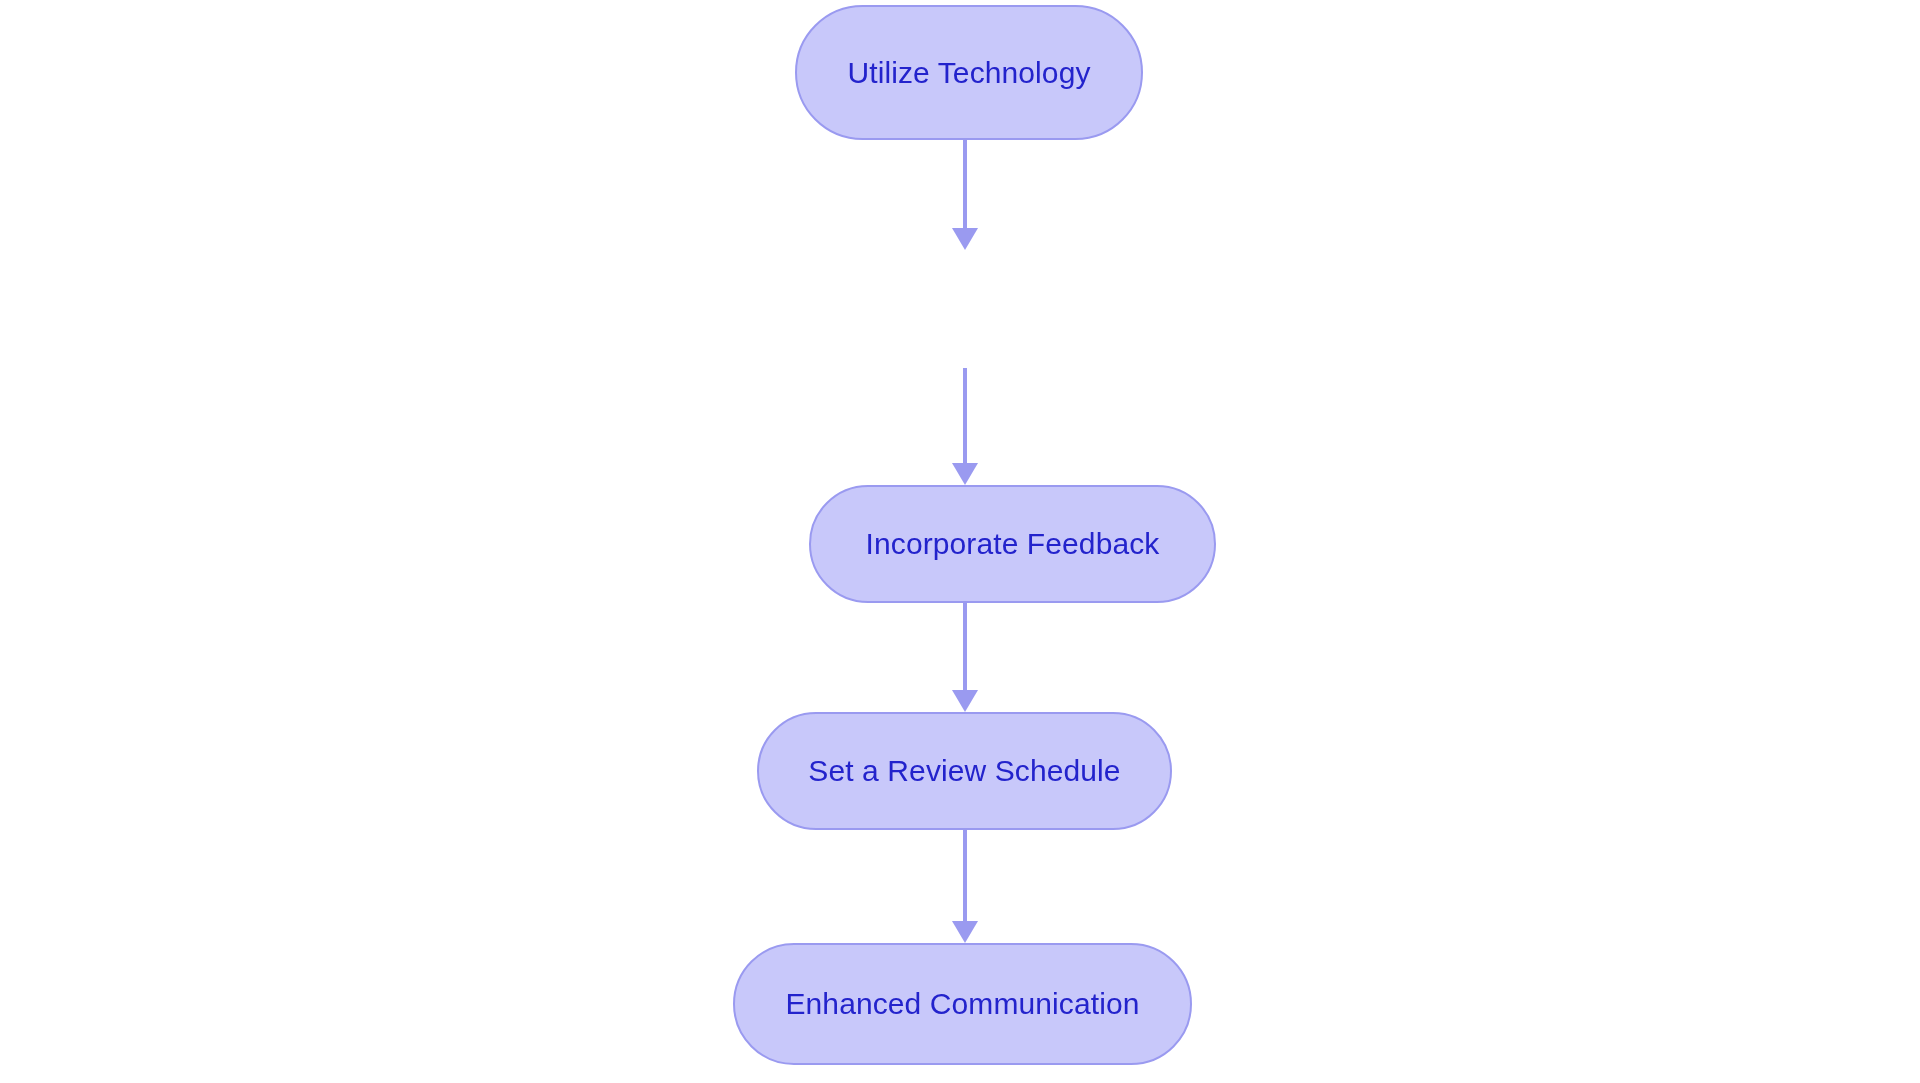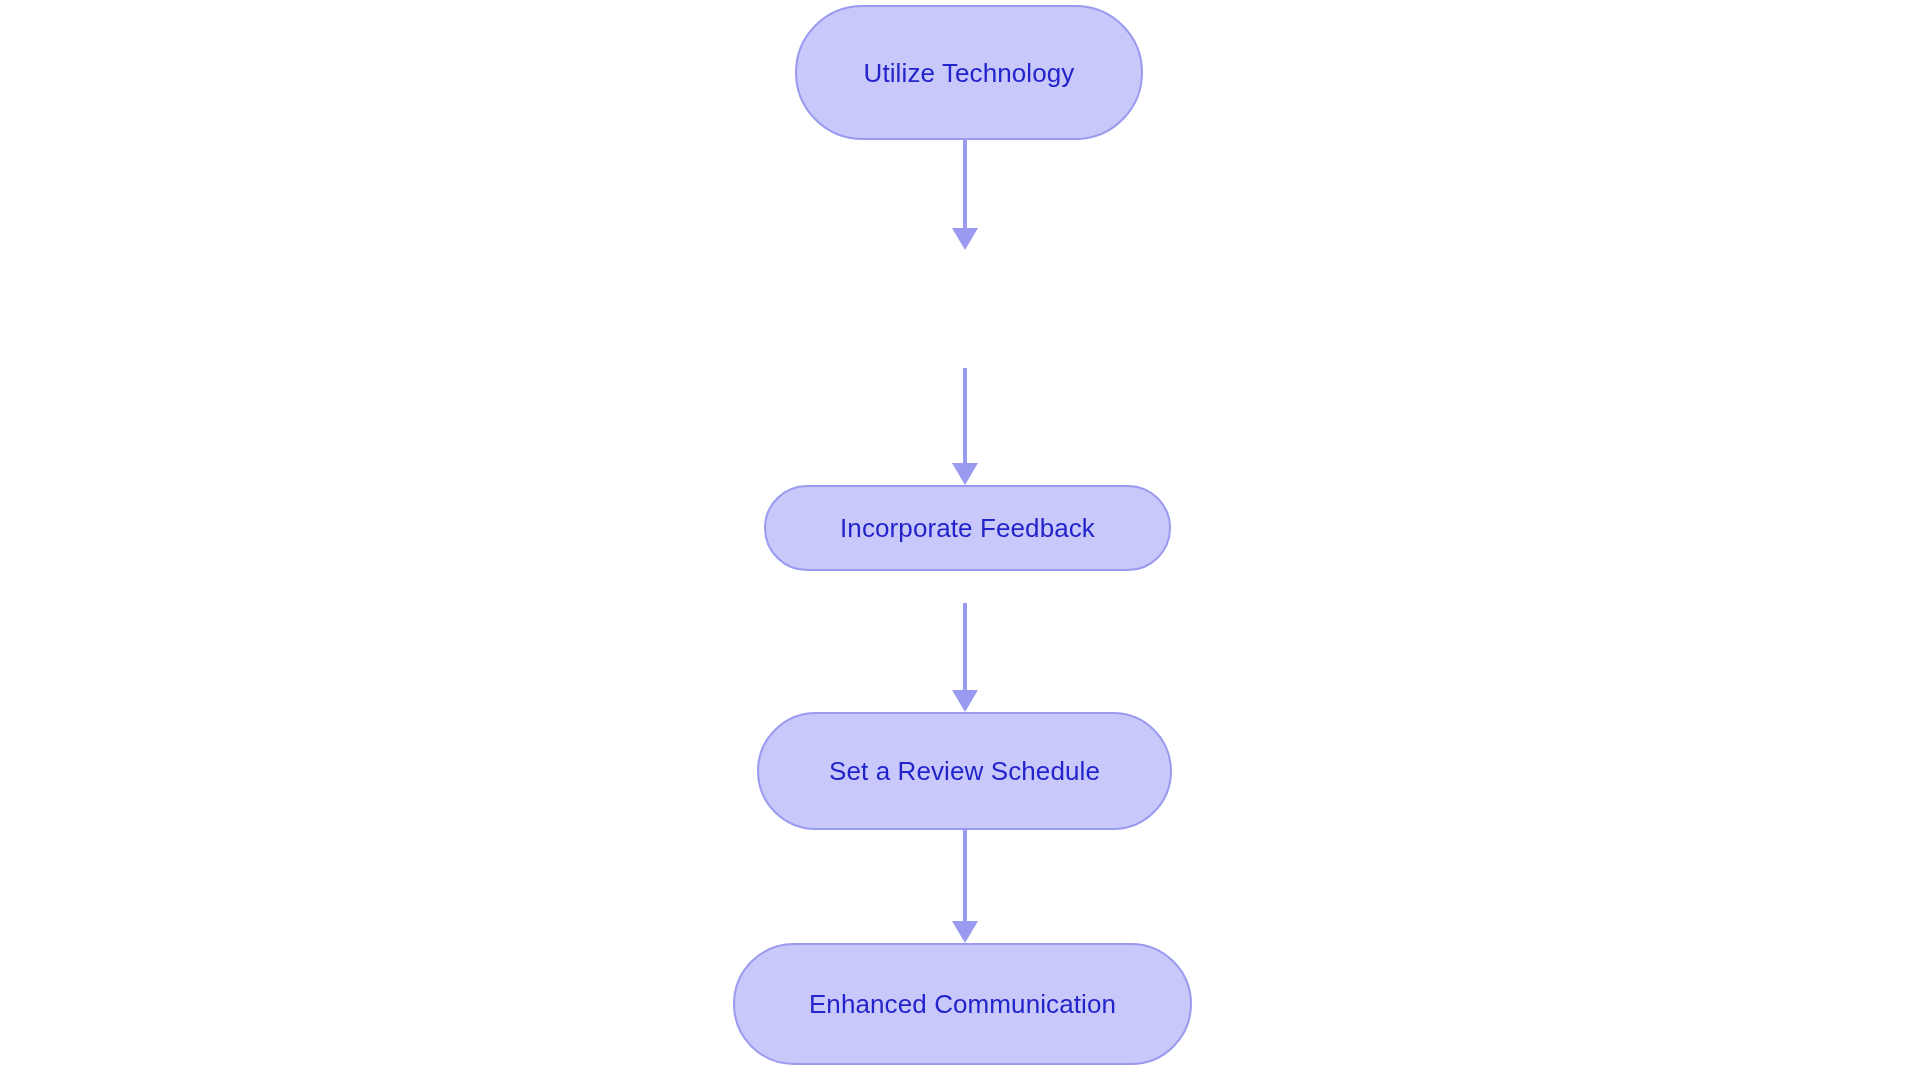--- a/index.html
+++ b/index.html
@@ -40,21 +40,21 @@
     align-items: center;
     justify-content: center;
     border-style: solid;
     border-width: 2px;
     border-radius: 9999px;
     text-align: center;
     white-space: nowrap;
   }
 
   .flow-node-label {
-    font-size: 26px;
+    font-size: 30px;
     font-weight: 400;
     letter-spacing: 0.1px;
     line-height: 1;
     user-select: none;
   }
 </style>
 </head>
 <body>
 
 <div id="flow-canvas" style="background: rgb(255, 255, 255);">
@@ -76,21 +76,21 @@
         <line x1="965" y1="830" x2="965" y2="921" stroke="#9a9af0" stroke-width="4"></line>
         <polygon points="952,921 978,921 965,943" fill="#9a9af0"></polygon>
       </g>
     </svg>
 
   <div class="flow-node" style="left: 795px; top: 5px; width: 348px; height: 135px; background: rgb(200, 200, 250); border-color: rgb(154, 154, 240);">
     <span class="flow-node-label" style="color: rgb(35, 35, 204);">Utilize Technology</span>
   </div>
 
 
-  <div class="flow-node" style="left: 764px; top: 485px; width: 407px; height: 86px; background: rgb(200, 200, 250); border-color: rgb(154, 154, 240);">
+  <div class="flow-node" style="left: 809px; top: 485px; width: 407px; height: 118px; background: rgb(200, 200, 250); border-color: rgb(154, 154, 240);">
     <span class="flow-node-label" style="color: rgb(35, 35, 204);">Incorporate Feedback</span>
   </div>
 
   <div class="flow-node" style="left: 733px; top: 943px; width: 459px; height: 122px; background: rgb(200, 200, 250); border-color: rgb(154, 154, 240);">
     <span class="flow-node-label" style="color: rgb(35, 35, 204);">Enhanced Communication</span>
   </div>
 
   <div class="flow-node" style="left: 757px; top: 712px; width: 415px; height: 118px; background: rgb(200, 200, 250); border-color: rgb(154, 154, 240);">
     <span class="flow-node-label" style="color: rgb(35, 35, 204);">Set a Review Schedule</span>
   </div>

